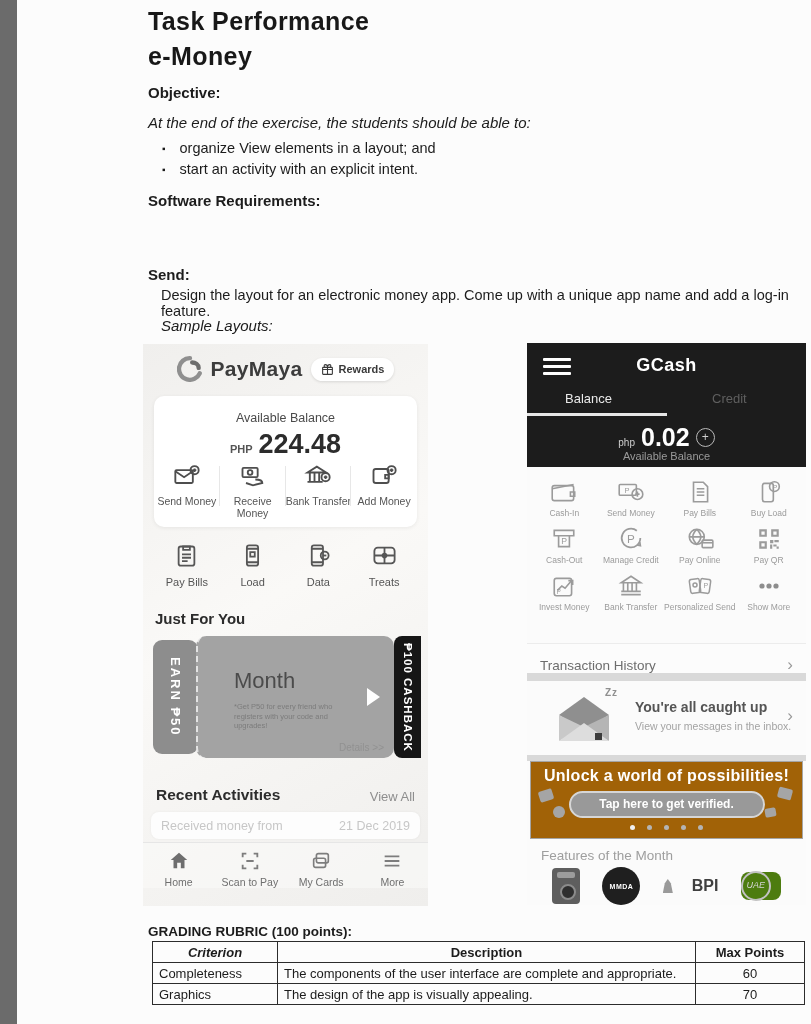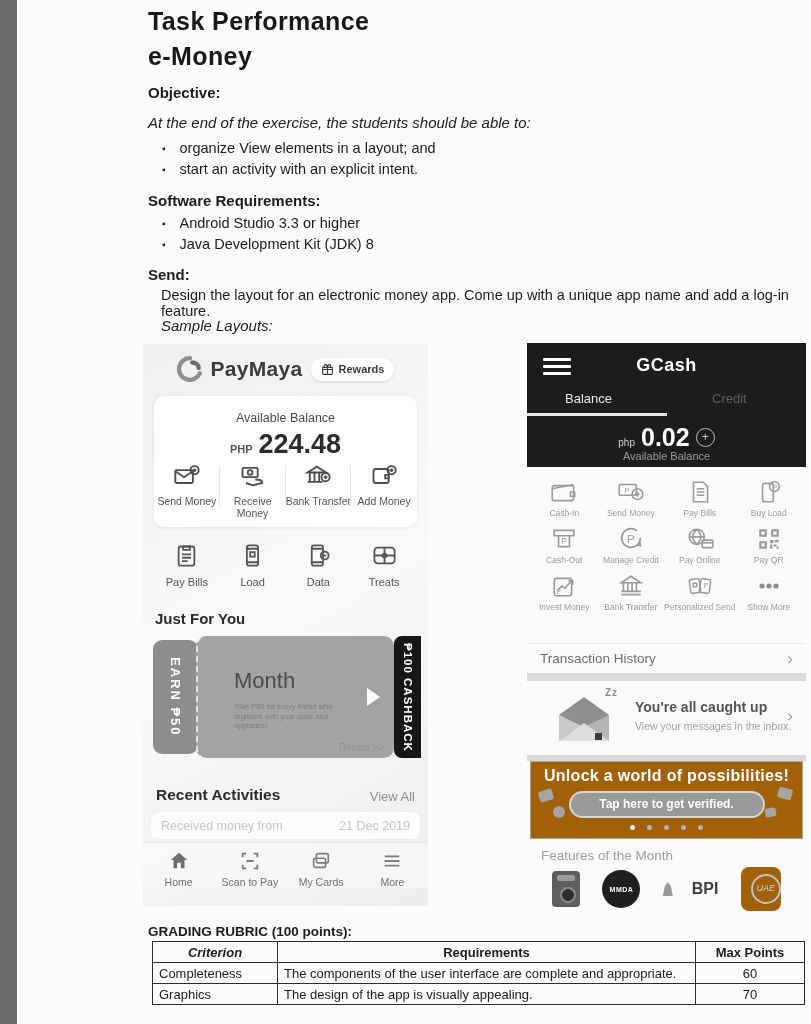--- a/index.html
+++ b/index.html
@@ -73,21 +73,21 @@
   .gc-amount{position:absolute;top:80px;width:100%;display:flex;justify-content:center;align-items:center;gap:6px;}
   .gc-php{font-size:10px;color:#cfcfcf;align-self:flex-end;margin-bottom:4px;}
   .gc-num{font-size:25px;font-weight:bold;color:#fff;}
   .gc-plus{width:17px;height:17px;border:1.5px solid #b9b9b9;border-radius:50%;color:#cfcfcf;
            font-size:12px;line-height:16px;text-align:center;}
   .gc-avail{position:absolute;top:107px;width:100%;text-align:center;font-size:11px;color:#9a9a9a;}
   .gc-grid{position:absolute;left:4px;top:133px;width:271px;display:grid;grid-template-columns:repeat(4,1fr);row-gap:5px;}
   .gc-grid .col{height:42px;justify-content:flex-end;}
   .gc-glabel{font-size:8.5px;color:#9b9b9b;margin-top:3px;white-space:nowrap;}
   .gc-th{position:absolute;left:0;top:300px;width:100%;height:30px;border-top:1px solid #ececec;background:#fcfcfc;
-         display:flex;align-items:center;justify-content:space-between;padding:0 13px;box-sizing:border-box;}
+         display:flex;align-items:flex-end;justify-content:space-between;padding:0 13px;box-sizing:border-box;}
   .gc-th-label{font-size:13.5px;color:#6d6d6d;}
   .chev{color:#9a9a9a;font-size:17px;line-height:1;}
   .gc-band{position:absolute;left:0;width:100%;background:#d9d9d9;}
   .gc-caught{position:absolute;left:0;top:338px;width:100%;height:74px;background:#fbfbfb;}
   .gc-zz{position:absolute;left:78px;top:6px;color:#8f8f8f;font-size:10px;font-weight:bold;letter-spacing:1px;}
   .gc-ctitle{position:absolute;left:108px;top:18px;font-size:14px;font-weight:bold;color:#555;}
   .gc-csub{position:absolute;left:108px;top:39px;font-size:10.5px;color:#a3a3a3;}
   .gc-caught .chev{position:absolute;right:13px;top:26px;}
   .gc-banner{position:absolute;left:3px;top:418px;width:273px;height:78px;background:#a16207;box-sizing:border-box;border:1px solid #a5a5a5;}
   .gc-btitle{margin-top:5px;text-align:center;color:#fff;font-weight:bold;font-size:16px;letter-spacing:.3px;}
@@ -99,21 +99,21 @@
   .gc-deco{position:absolute;background:#a5a5a5;border-radius:2px;}
   .gc-feat-label{position:absolute;left:14px;top:505px;font-size:13.5px;color:#9e9e9e;}
   .gc-feats{position:absolute;left:0;top:524px;width:100%;display:flex;justify-content:space-around;align-items:center;padding:0 14px;box-sizing:border-box;}
   .logo-meter{width:28px;height:36px;background:#5e5e5e;border-radius:4px;position:relative;}
   .logo-meter::before{content:"";position:absolute;left:5px;top:4px;right:5px;height:6px;background:#9c9c9c;border-radius:2px;}
   .logo-meter::after{content:"";position:absolute;left:8px;top:16px;width:12px;height:12px;border-radius:50%;background:#2e2e2e;border:2px solid #8b8b8b;}
   .logo-mmda{width:38px;height:38px;border-radius:50%;background:#1f1f1f;color:#fff;font-size:7px;font-weight:bold;
              display:flex;align-items:center;justify-content:center;letter-spacing:.5px;}
   .logo-bpi{display:flex;align-items:center;gap:19px;font-size:16px;font-weight:bold;color:#3f3f3f;}
   .logo-bpi .fig{width:10px;height:14px;background:#9a9a9a;clip-path:polygon(50% 0,80% 30%,100% 100%,0 100%,20% 30%);}
-  .logo-badge{width:40px;height:44px;border-radius:8px;background:#a16207;display:flex;align-items:center;justify-content:flex-end;}
+  .logo-badge{width:40px;height:28px;border-radius:8px;background:#4d7c0f;display:flex;align-items:center;justify-content:flex-start;}
   .logo-badge div{width:26px;height:26px;border-radius:50%;border:2px solid #c2c2c2;color:#d5d5d5;
                   font-size:9px;font-style:italic;text-align:center;line-height:25px;}
 
   
   .rubric-head{left:148px;top:924px;font-size:13.5px;font-weight:bold;}
   table.rubric{position:absolute;left:152px;top:941px;border-collapse:collapse;}
   table.rubric td,table.rubric th{border:1px solid #2c2c2c;font-size:13px;padding:1px 6px;height:18px;}
   table.rubric th{font-weight:bold;text-align:center;}
   .c-crit{width:112px;font-style:italic;}
   .c-desc{width:405px;}
@@ -129,24 +129,20 @@
     <div>Task Performance</div>
     <div>e-Money</div>
   </div>
   <div class="abs h-bold" style="left:148px;top:84px">Objective:</div>
   <div class="abs italic" style="left:148px;top:114px">At the end of the exercise, the students should be able to:</div>
   <ul class="abs bullets" style="top:138px">
     <li>organize View elements in a layout; and</li>
     <li>start an activity with an explicit intent.</li>
   </ul>
   <div class="abs h-bold" style="left:148px;top:192px">Software Requirements:</div>
-  <ul class="abs bullets" style="top:213px">
-    <li>Android Studio 3.3 or higher</li>
-    <li>Java Development Kit (JDK) 8</li>
-  </ul>
   <div class="abs h-bold" style="left:148px;top:266px">Send:</div>
   <div class="abs body-text" style="left:161px;top:287px">Design the layout for an electronic money app. Come up with a unique app name and add a log-in feature.</div>
   <div class="abs italic" style="left:161px;top:317px">Sample Layouts:</div>
 
   <div class="abs pm">
     <div class="pm-header">
       <svg class="icon" width="26" height="26" viewBox="0 0 24 24">
         <path d="M12 2a10 10 0 1 0 9 14" fill="none" stroke="#8f8f8f" stroke-width="4" stroke-linecap="round"></path>
         <path d="M14 6c3 0 6 2 6 5" fill="none" stroke="#6d6d6d" stroke-width="4" stroke-linecap="round"></path>
       </svg>
@@ -466,21 +462,21 @@
           <div>UAE</div>
         </div>
     </div>
   </div>
 
   <div class="abs rubric-head">GRADING RUBRIC (100 points):</div>
   <table class="rubric">
     <tbody>
         <tr>
       <th class="c-crit">Criterion</th>
-      <th class="c-desc">Requirements</th>
+      <th class="c-desc">Description</th>
       <th class="c-max">Max Points</th>
     </tr>
     <tr>
       <td>Completeness</td>
       <td>The components of the user interface are complete and appropriate.</td>
       <td class="c-max">60</td>
     </tr>
     <tr>
       <td>Graphics</td>
       <td>The design of the app is visually appealing.</td>

